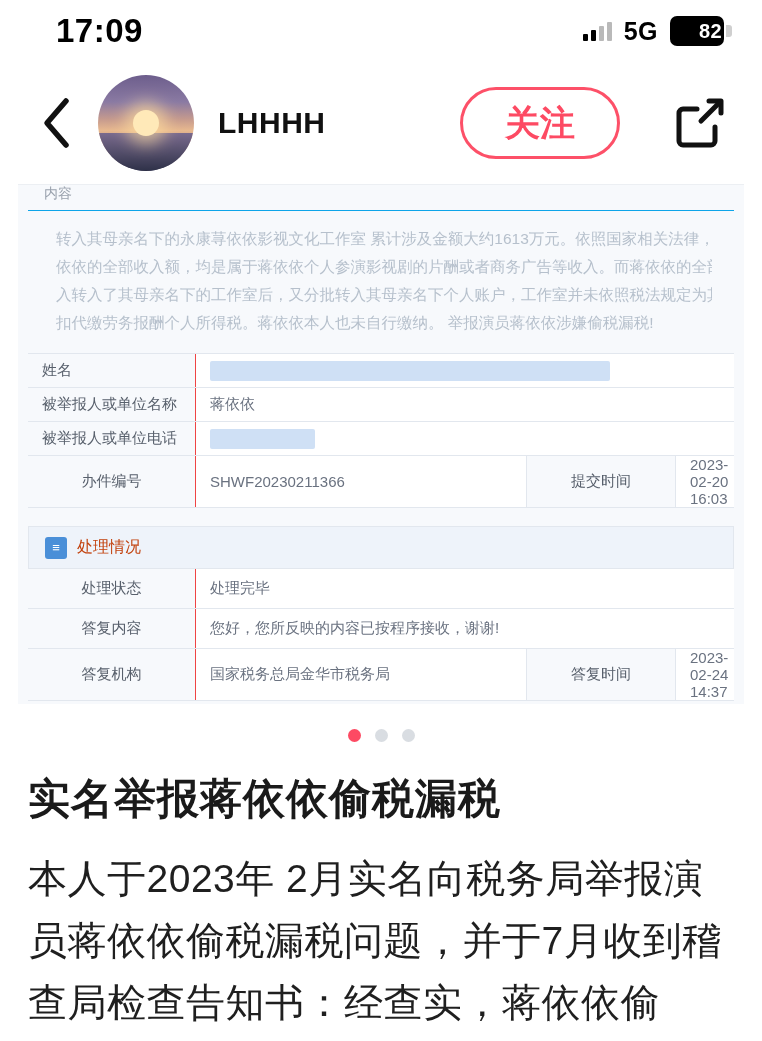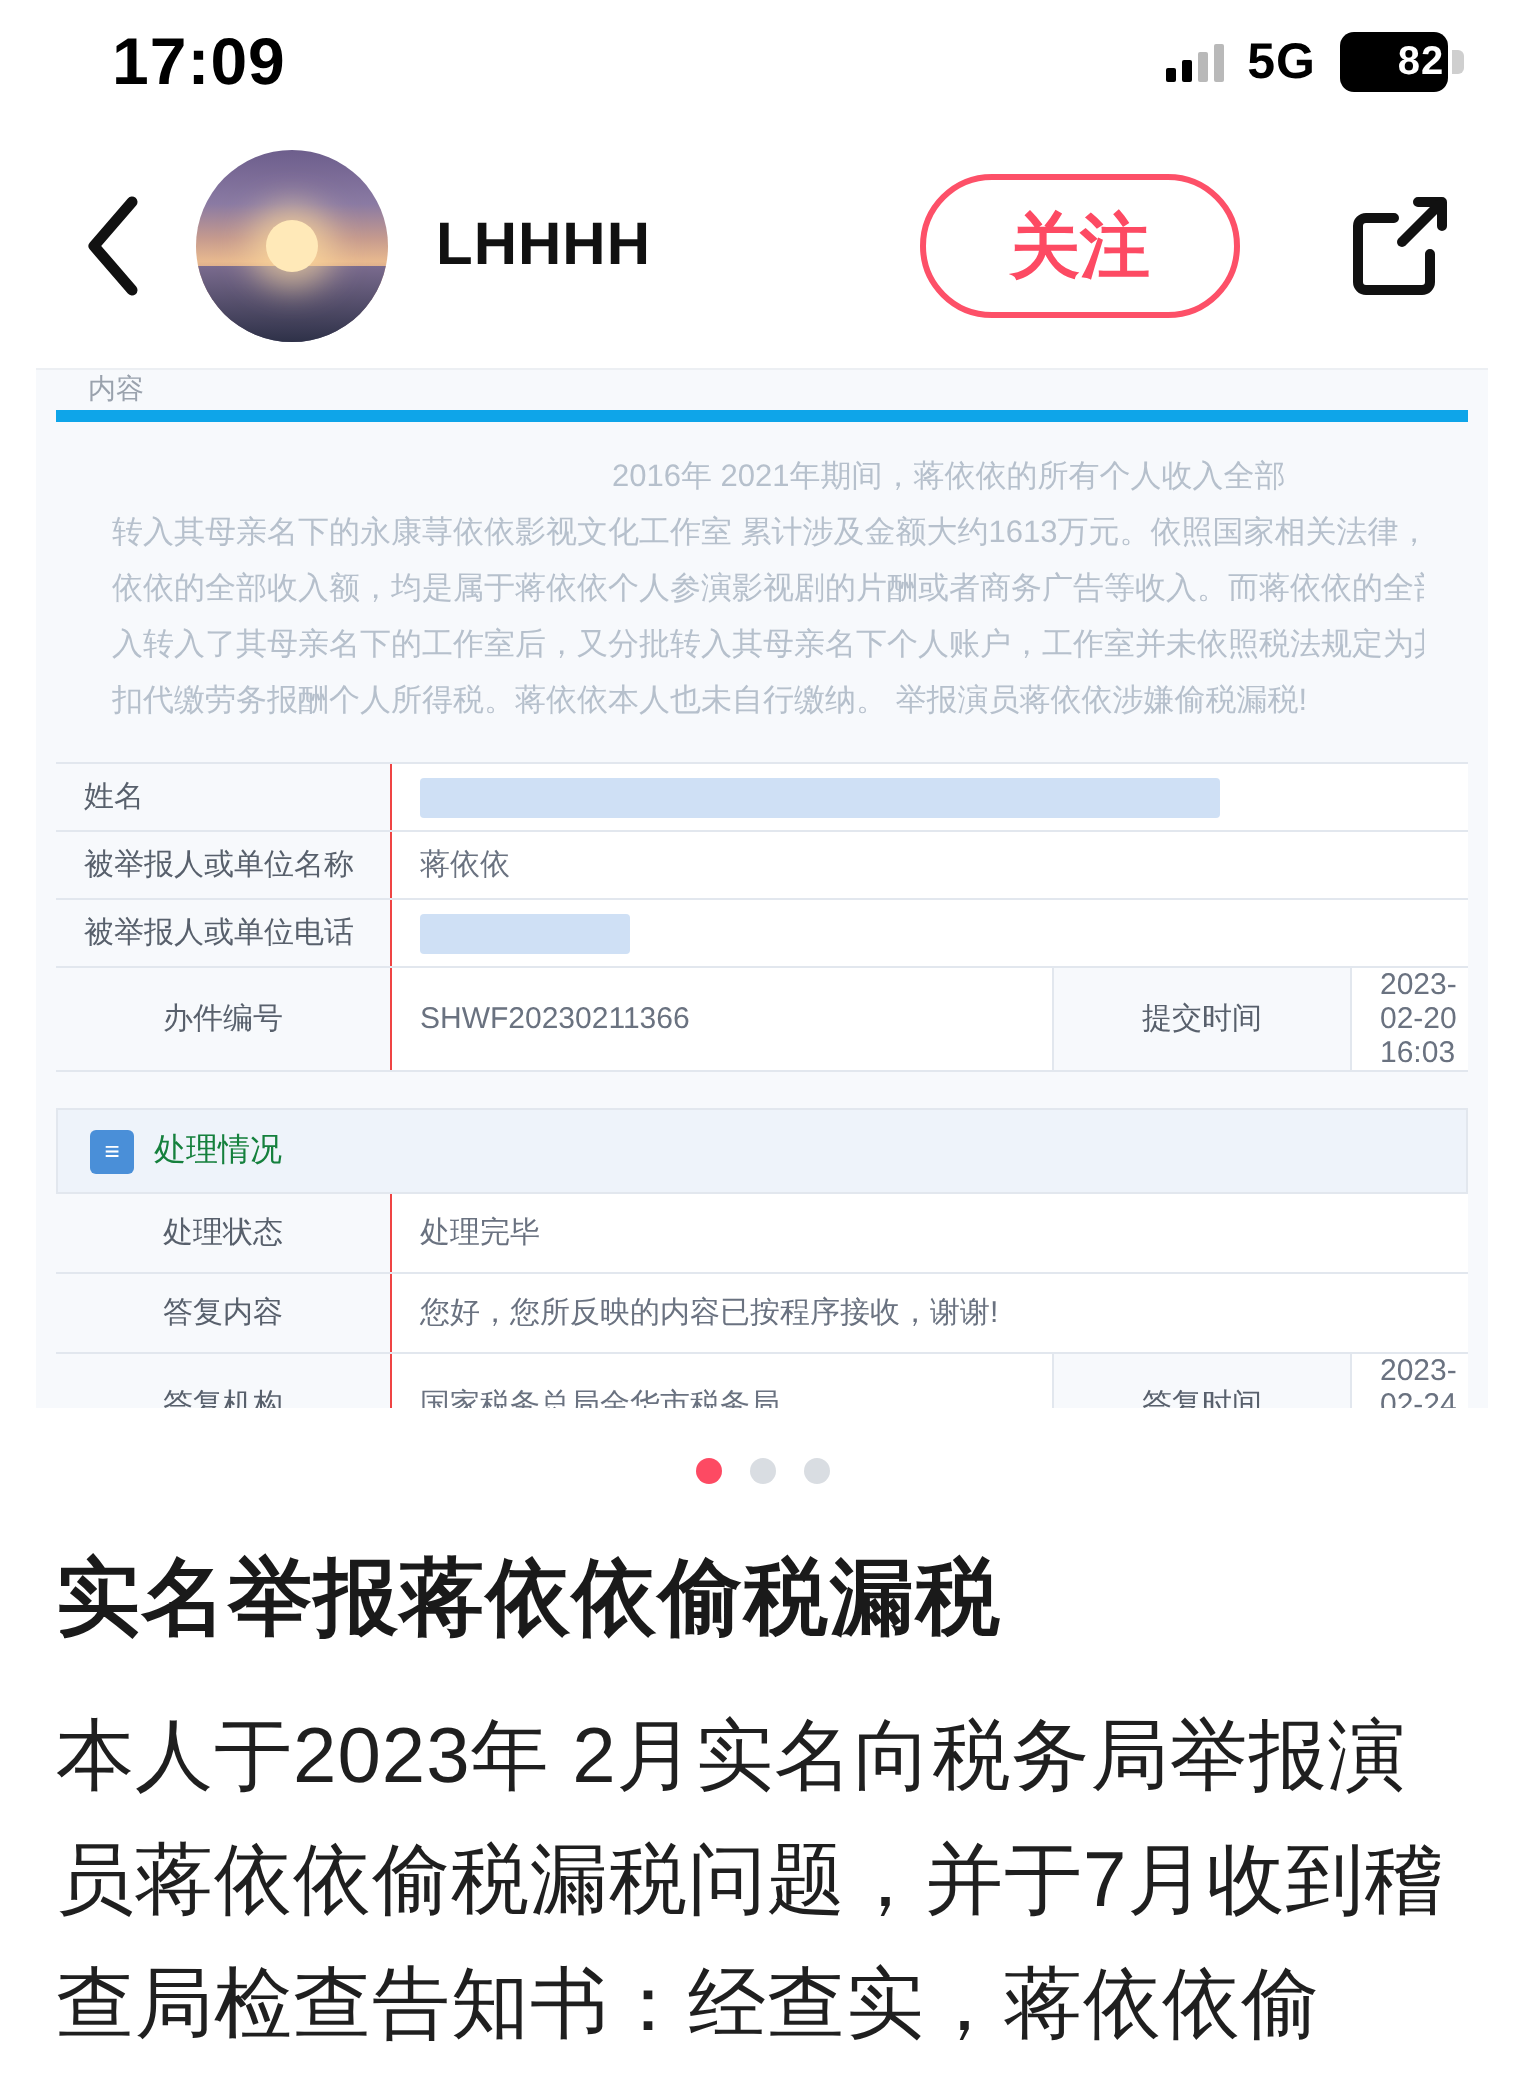--- a/index.html
+++ b/index.html
@@ -172,23 +172,23 @@
     height: 520px;
     background: #f7f9fc;
     overflow: hidden;
     border-top: 1px solid #eceff3;
   }
   .card-inner { padding: 0 10px; }
 
   .top-strip {
     height: 26px;
     display: flex;
-    align-items: center;
+    align-items: flex-start;
     padding-left: 16px;
-    border-bottom: 6px solid #0ea5e9;
+    border-bottom: 1px solid #0ea5e9;
   }
   .top-strip .lbl {
     font-size: 14px;
     color: #9aa2ad;
   }
 
   .para-block {
     padding: 14px 22px 10px 28px;
   }
   .para-line {
@@ -286,21 +286,21 @@
     background: #4a8fd8;
     display: flex;
     align-items: center;
     justify-content: center;
     color: #fff;
     font-size: 13px;
     font-weight: bold;
   }
   .section-head .txt {
     font-size: 16px;
-    color: #15803d;
+    color: #c2410c;
   }
 
   .frow.tall { min-height: 40px; }
 
   
   .dots {
     height: 62px;
     display: flex;
     align-items: center;
     justify-content: center;
@@ -380,21 +380,20 @@
   </div>
 
   <div class="card">
     <div class="card-inner">
 
       <div class="top-strip">
         <span class="lbl">内容</span>
       </div>
 
       <div class="para-block">
-        <div class="para-line indent">2016年 2021年期间，蒋依依的所有个人收入全部</div>
         <div class="para-line">转入其母亲名下的永康荨依依影视文化工作室 累计涉及金额大约1613万元。依照国家相关法律，蒋 及</div>
         <div class="para-line">依依的全部收入额，均是属于蒋依依个人参演影视剧的片酬或者商务广告等收入。而蒋依依的全部收</div>
         <div class="para-line">入转入了其母亲名下的工作室后，又分批转入其母亲名下个人账户，工作室并未依照税法规定为其代</div>
         <div class="para-line">扣代缴劳务报酬个人所得税。蒋依依本人也未自行缴纳。    举报演员蒋依依涉嫌偷税漏税!</div>
       </div>
 
       <div class="form-rows">
 
         <div class="frow">
           <div class="fkey">姓名</div>

